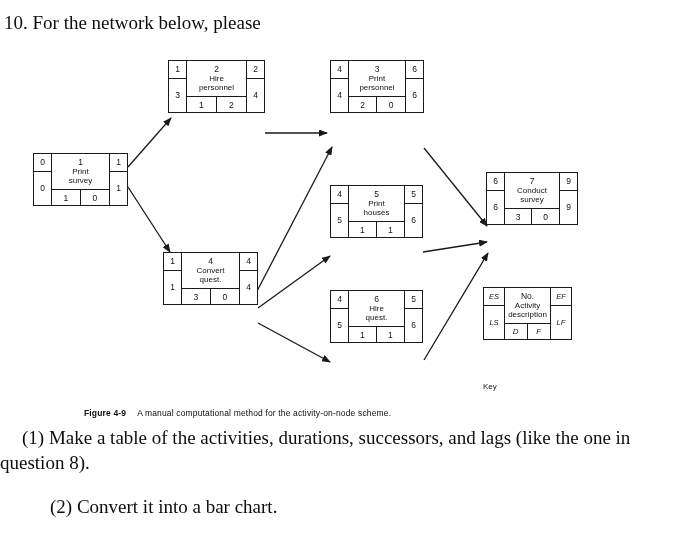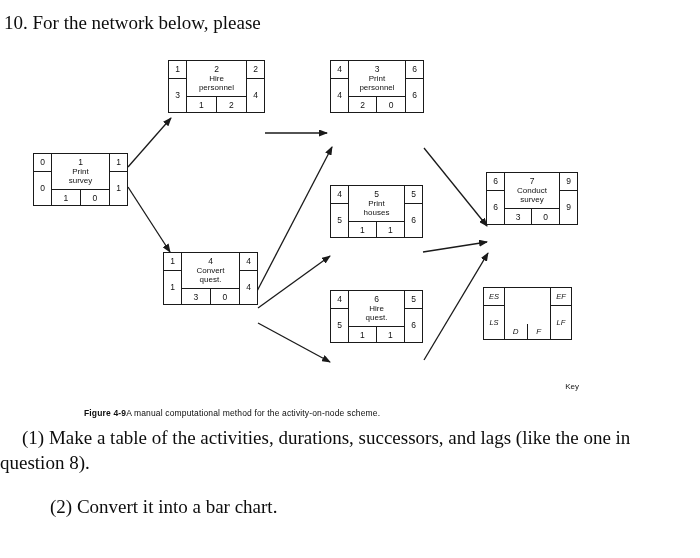--- a/index.html
+++ b/index.html
@@ -156,38 +156,39 @@
   }
   .key-node .numline > div {
     font-style: italic;
     font-size: 8px;
   }
   #key-caption {
     position: absolute;
     left: 483px;
     top: 342px;
     width: 96px;
-    text-align: right;
+    text-align: left;
     font-family: "Liberation Sans", sans-serif;
     font-size: 8px;
     color: #141414;
   }
 
   
   #figure-caption {
     position: absolute;
     left: 84px;
     top: 368px;
     font-family: "Liberation Sans", sans-serif;
     font-size: 8.5px;
     letter-spacing: 0.15px;
     color: #0d0d0d;
   }
   #figure-caption .fig-label {
     font-weight: bold;
+    margin-right: 11px;
   }
 </style>
 </head>
 <body>
 
 <div class="q-line" id="question-heading">10. For the network below, please</div>
 
 <div id="figure-block">
 
   <div id="network-diagram">
@@ -325,20 +326,25 @@
       <div class="cell ls">6</div>
       <div class="cell lf">9</div>
       <div class="numline">
         <div>3</div>
         <div>0</div>
       </div>
     </div>
 
     <div class="node key-node" style="left:483px; top:247px; width:89px; height:53px;">
       <div class="cell es">ES</div>
+      <div class="cell body">
+        <div class="node-num">No.</div>
+        <div class="node-desc">Activity</div>
+        <div class="node-desc">description</div>
+      </div>
       <div class="cell ef">EF</div>
       <div class="cell ls">LS</div>
       <div class="cell lf">LF</div>
       <div class="numline">
         <div>D</div>
         <div>F</div>
       </div>
     </div>
 
     <div id="key-caption">Key</div>

